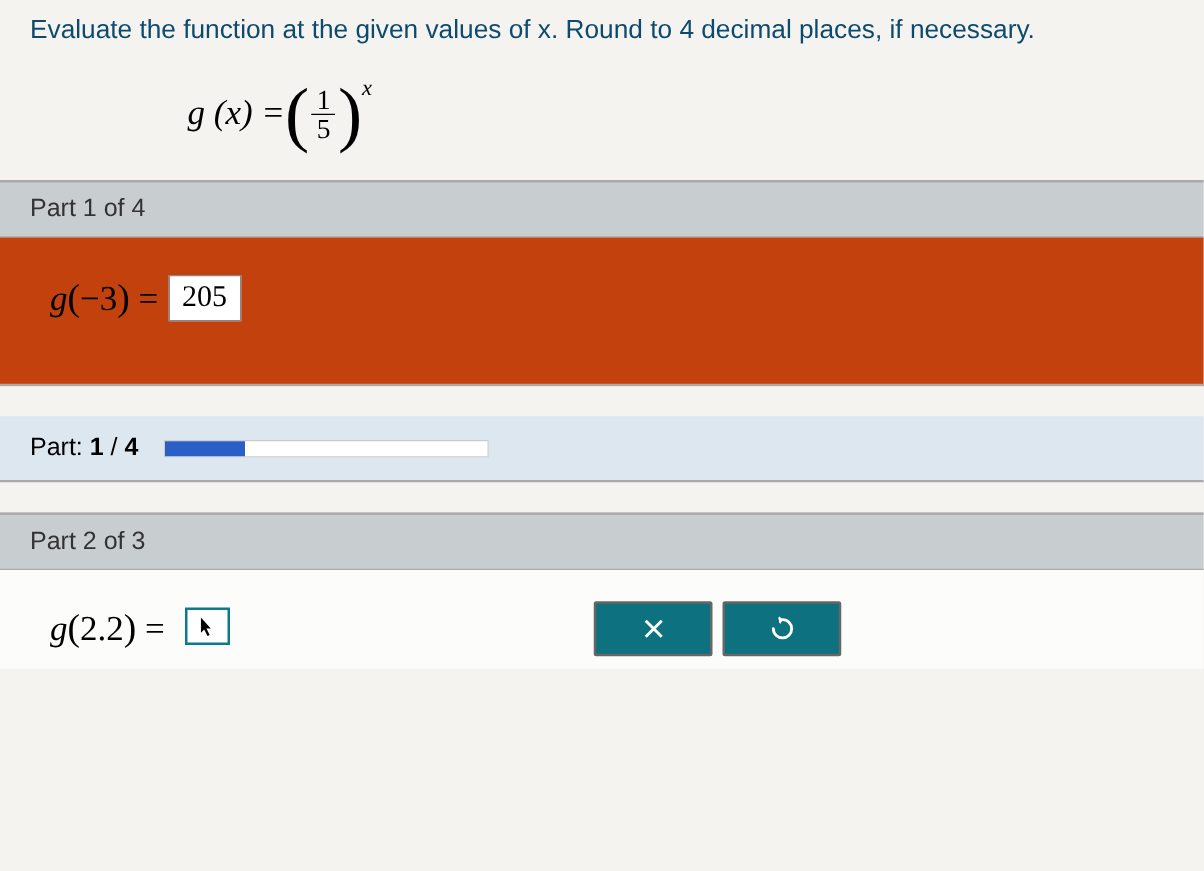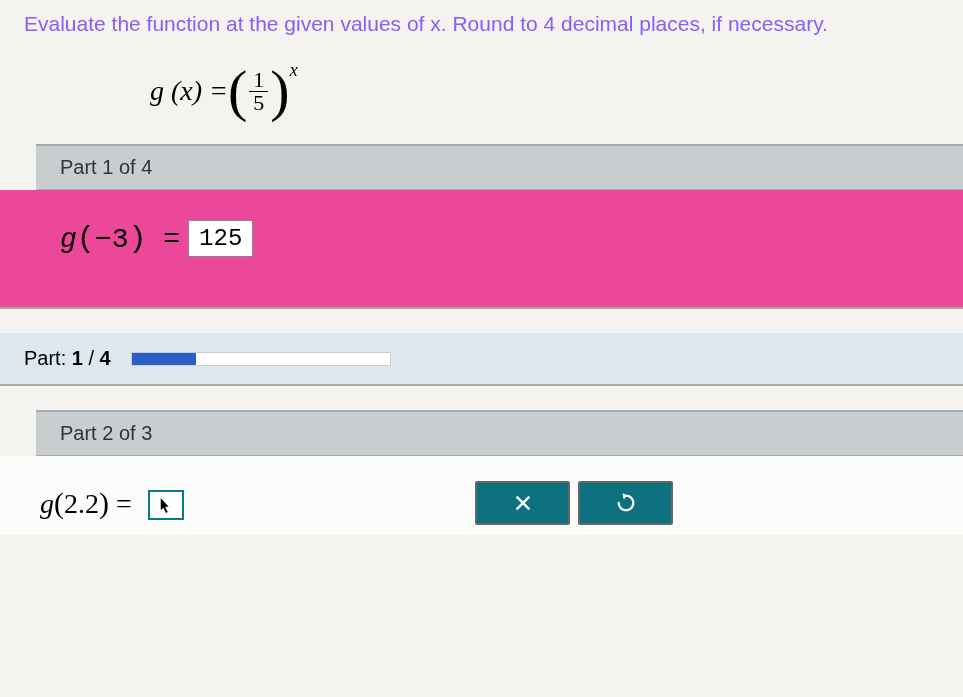--- a/index.html
+++ b/index.html
@@ -11,21 +11,21 @@
       font-family: 'Times New Roman', serif;
       background: #f5f3f0;
       width: 963px;
       height: 697px;
       position: relative;
       overflow: hidden;
     }
     .instruction {
       padding: 12px 24px;
       font-size: 21px;
-      color: #8b5cf6;
+      color: #0c4a6e;
       font-family: Arial, sans-serif;
     }
     .function-def {
       padding: 20px 0 30px 150px;
       font-size: 28px;
       font-style: italic;
       font-family: 'Times New Roman', serif;
       display: flex;
       align-items: center;
       text-align: center;
@@ -65,46 +65,45 @@
       margin-top: -8px;
     }
     .part-header {
       background: #c8cdd0;
       padding: 10px 24px;
       font-size: 20px;
       color: #333;
       font-family: Arial, sans-serif;
       border-top: 2px solid #aaa;
       border-bottom: 1px solid #aaa;
-      margin-left: 36px;
     }
     .part-body {
-      background: #ec4899;
-      padding: 30px 40px 50px 60px;
+      background: #c2410c;
+      padding: 30px 40px 50px 40px;
       font-size: 28px;
       font-style: italic;
-      font-family: Liberation Mono, monospace;
+      font-family: Liberation Serif, serif;
       border-bottom: 2px solid #aaa;
       display: flex;
       align-items: center;
       gap: 8px;
     }
     .part-body-2 {
       background: #fcfcfa;
       padding: 25px 40px 10px 40px;
       font-size: 28px;
       font-style: italic;
       font-family: 'Times New Roman', serif;
       display: flex;
       align-items: center;
       justify-content: space-between;
     }
     .equation-left {
       display: flex;
-      align-items: flex-end;
+      align-items: flex-start;
       gap: 16px;
     }
     .answer-box {
       border: 1.5px solid #888;
       padding: 4px 10px;
       font-style: normal;
       font-size: 24px;
       background: #fff;
       min-width: 50px;
       display: inline-block;
@@ -211,21 +210,21 @@
   </span>
   <span class="exponent">x</span>
 </div>
 
 <div class="part-header">Part 1 of 4</div>
 <div class="part-body">
   <span>
     <i>g</i><span class="g-paren">(</span><span class="inner-val">−3</span><span class="g-paren">)</span>
     <span class="eq-sign">=</span>
   </span>
-  <span class="answer-box">125</span>
+  <span class="answer-box">205</span>
 </div>
 
 <div class="divider-gap"></div>
 
 <div class="progress-row">
   <span class="progress-label">
     <span>Part: </span><b>1</b><span> / </span><b>4</b>
   </span>
   <div class="progress-bar">
     <div class="progress-fill" style="width: 25%;"></div>

